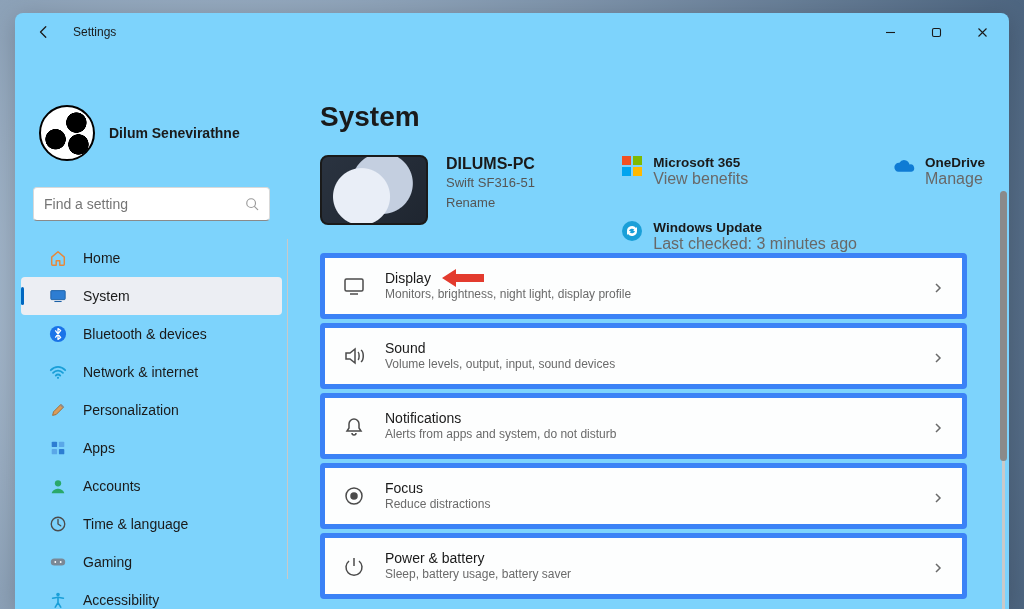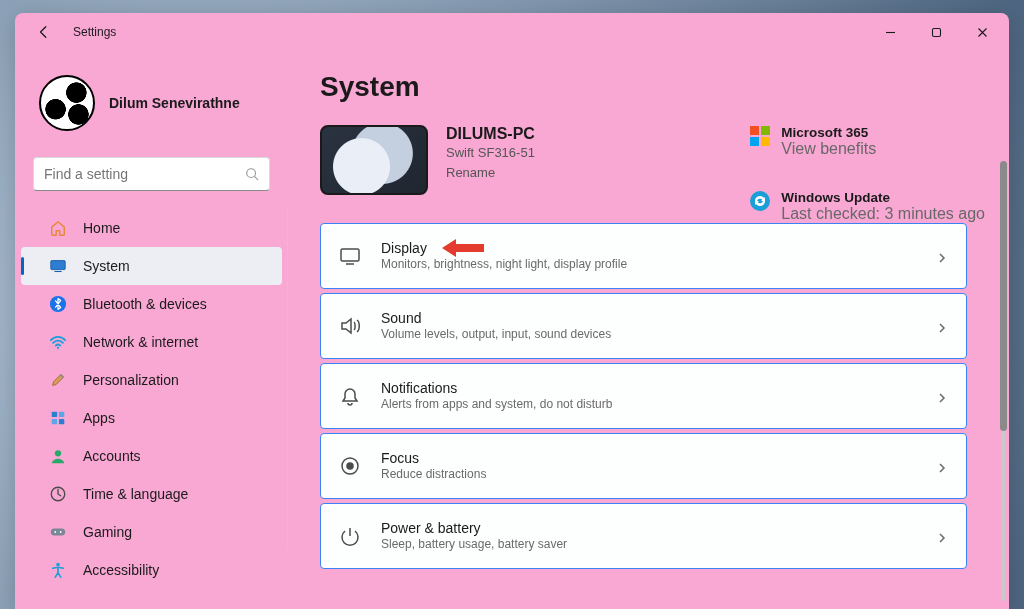--- a/index.html
+++ b/index.html
@@ -3,23 +3,23 @@
 <meta charset="utf-8">
 <style>
   * { box-sizing: border-box; margin: 0; padding: 0; }
   body {
     font-family: "Segoe UI", Arial, sans-serif;
     background: radial-gradient(circle at 20% 50%, #b8c9db 0%, #8ea3b9 40%, #4d6580 100%);
     width: 1024px; height: 609px; overflow: hidden; position: relative;
   }
   .window {
     position: absolute; top: 13px; left: 15px; right: 15px; bottom: 0;
-    background: #f9a8d4; border-radius: 8px 8px 0 0;
+    background: #7dd3fc; border-radius: 8px 8px 0 0;
     box-shadow: 0 4px 24px rgba(0,0,0,0.2);
-    display: flex; flex-direction: column;
+    display: flex; flex-direction: column; gap: 30px;
   }
   .titlebar {
     display: flex; align-items: center; height: 38px; padding: 0 4px 0 12px;
   }
   .back-btn { width: 34px; height: 34px; display:flex; align-items:center; justify-content:center; border-radius:4px; cursor:pointer; }
   .back-btn svg { width:14px; height:14px; stroke:#1a1a1a; }
   .titlebar-title { font-size: 12px; margin-left: 12px; color:#1a1a1a; }
   .titlebar-spacer { flex:1; }
   .win-controls { display:flex; }
   .wc-btn { width:46px; height:38px; display:flex; align-items:center; justify-content:center; cursor:pointer; }
@@ -64,21 +64,21 @@
   .device-name { font-size:16px; font-weight:600; color:#1a1a1a; }
   .device-model, .device-rename { font-size:13px; color:#555; line-height:1.5; }
   .device-rename { cursor:pointer; }
   .info-links { display:flex; gap:36px; margin-left:auto; flex-wrap:wrap;justify-content:space-between; }
   .info-link { display:flex; align-items:flex-start; gap:10px; }
   .info-link .il-ico { width:22px; height:22px; flex-shrink:0; display:flex; align-items:center; justify-content:center; }
   .il-title { font-size:13.5px; font-weight:600; color:#1a1a1a; }
   .il-sub { font-size:16px; color:#686868; cursor:pointer; }
   .info-row2 { margin-top:14px; }
   .cards { display:flex; flex-direction:column; gap:4px; padding-right:18px; position:relative; }
-  .card { background:#fdfefe; border:1px solid #3b82f6; border-radius:4px; height:66px;
+  .card { background:#fdfefe; border:5px solid #3b82f6; border-radius:4px; height:66px;
     display:flex; align-items:center; padding:0 18px; gap:20px; cursor:pointer; }
   .card-ico { width:22px; height:22px; color:#4b4b4b; display:flex; align-items:center; justify-content:center; }
   .card-text { flex:1; }
   .card-title { font-size:14px; color:#1a1a1a; }
   .card-sub { font-size:12px; color:#6a6a6a; line-height:1.4; }
   .chev { width:12px; height:12px; }
   .chev svg { stroke:#6a6a6a; }
   .arrow-annot { position:absolute; left:122px; top:15px; width:42px; height:20px; pointer-events:none; }
   .arrow-annot svg { fill:#e33b2e; }
 </style>
@@ -259,20 +259,31 @@
                     <circle cx="11" cy="11" r="10" fill="#1a9fd8"></circle>
                     <path d="M6 11a5 5 0 0 1 9-3l1-1v4h-4l1.3-1.3A3.2 3.2 0 0 0 8 11m8 0a5 5 0 0 1-9 3l-1 1v-4h4l-1.3 1.3A3.2 3.2 0 0 0 14 11" fill="#fff"></path>
                   </svg>
                 </span>
               <div>
                 <div class="il-title">Windows Update</div>
                 <div class="il-sub">Last checked: 3 minutes ago</div>
               </div>
             </div>
           </div>
+          <div class="info-link">
+            <span class="il-ico">
+                <svg viewBox="0 0 24 16">
+                  <path d="M6 14a5 5 0 0 1 1-10 6 6 0 0 1 11 2 4 4 0 0 1 2 8z" fill="#0f7bd4"></path>
+                </svg>
+              </span>
+            <div>
+              <div class="il-title">OneDrive</div>
+              <div class="il-sub">Manage</div>
+            </div>
+          </div>
         </div>
       </div>
 
       <div class="cards">
         <div class="arrow-annot">
           <svg viewBox="0 0 42 20">
               <path d="M0 10l14-9v5h28v8H14v5z"></path>
             </svg>
         </div>
 

